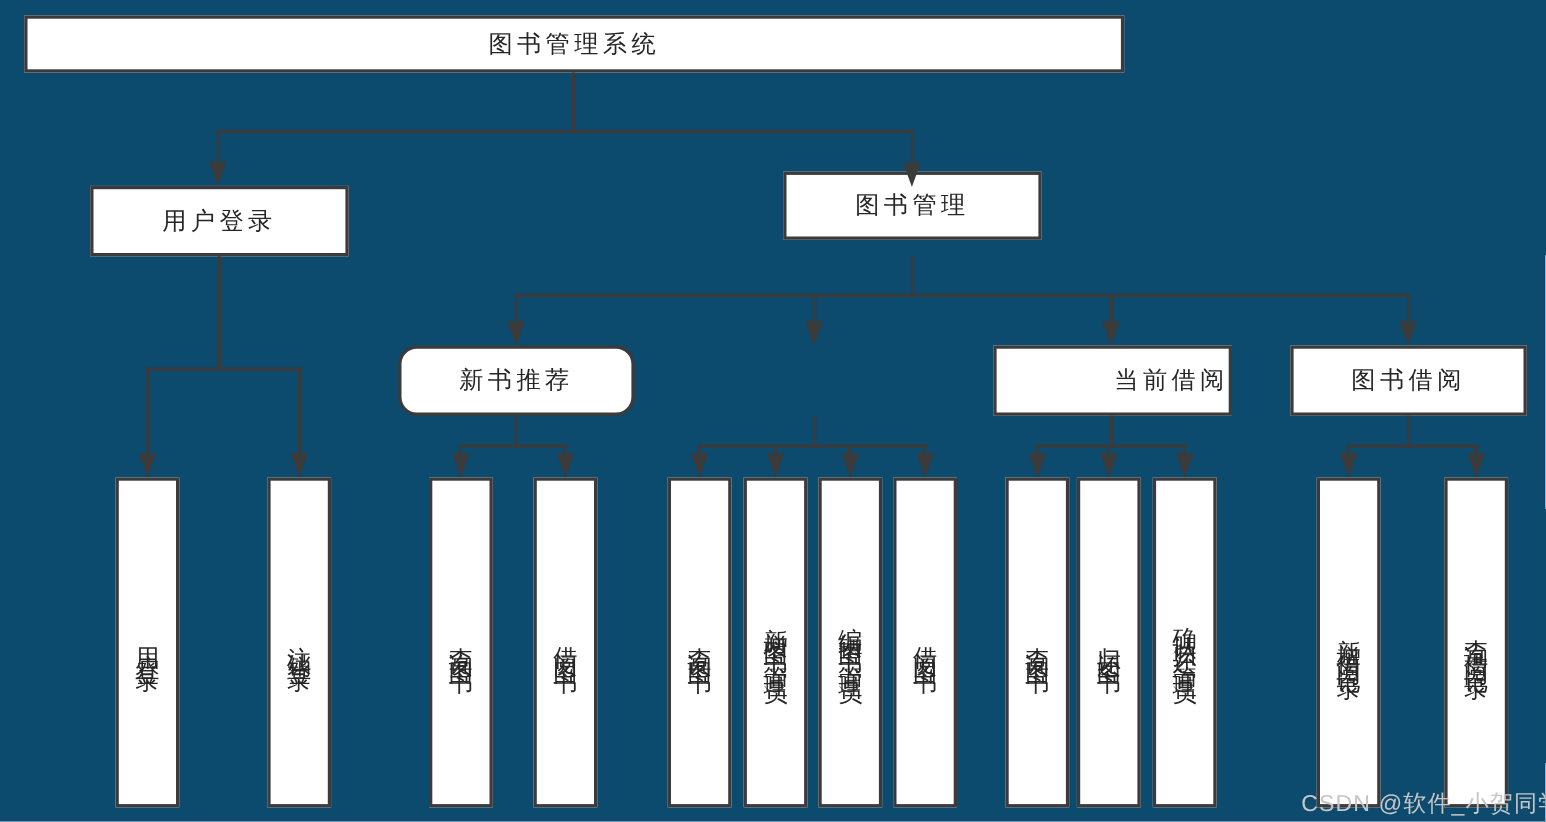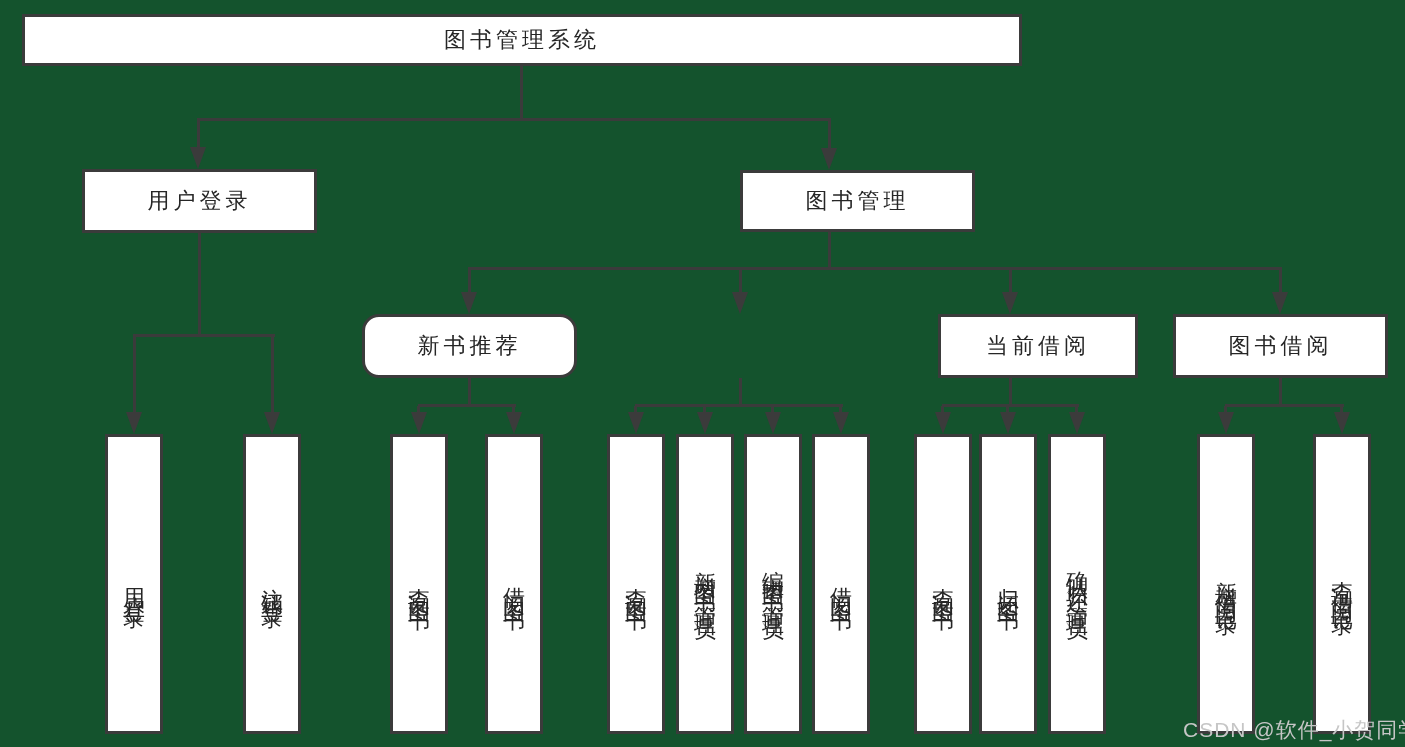--- a/index.html
+++ b/index.html
@@ -1,17 +1,17 @@
 <!DOCTYPE html>
 <html><head>
 <meta charset="utf-8">
 <style>
   html,body { margin:0; padding:0; background:#ffffff; }
   .canvas {
-    position:relative; width:1405px; height:747px; background:#14532d;
+    position:relative; width:1405px; height:747px; background:#0c4a6e;
     font-family:"Liberation Sans", sans-serif; color:#262626; overflow:hidden;
   }
   .box {
     position:absolute; box-sizing:border-box; background:#ffffff;
     border:3px solid #3b3b3b; display:flex; align-items:center; justify-content:center;
   }
   .hbox span { font-size:22px; letter-spacing:4px; white-space:nowrap; }
   .vbox span {
     writing-mode:vertical-rl; font-size:22px; letter-spacing:7px; white-space:nowrap;
   }
@@ -32,30 +32,30 @@
 <div class="canvas">
 
   <div class="box hbox" style="left:22px; top:14px; width:1000px; height:52px;">
     <span>图书管理系统</span>
   </div>
 
   <div class="box hbox" style="left:82px; top:169px; width:235px; height:64px;">
     <span>用户登录</span>
   </div>
 
-  <div class="box hbox" style="left:712px; top:170px; width:235px; height:62px;margin-left:28px;">
+  <div class="box hbox" style="left:712px; top:156px; width:235px; height:62px;">
     <span>图书管理</span>
   </div>
 
   <div class="box hbox" style="left:362px; top:314px; width:215px; height:64px;border-radius:17px;">
     <span>新书推荐</span>
   </div>
 
 
-  <div class="box hbox" style="left:938px; top:314px; width:200px; height:64px;">
+  <div class="box hbox" style="left:903px; top:314px; width:217px; height:64px;justify-content:flex-end;">
     <span>当前借阅</span>
   </div>
 
   <div class="box hbox" style="left:1173px; top:314px; width:215px; height:64px;">
     <span>图书借阅</span>
   </div>
 
   <div class="box vbox" style="left:105px; top:434px; width:58px; height:300px;">
     <span>用户登录</span>
   </div>

